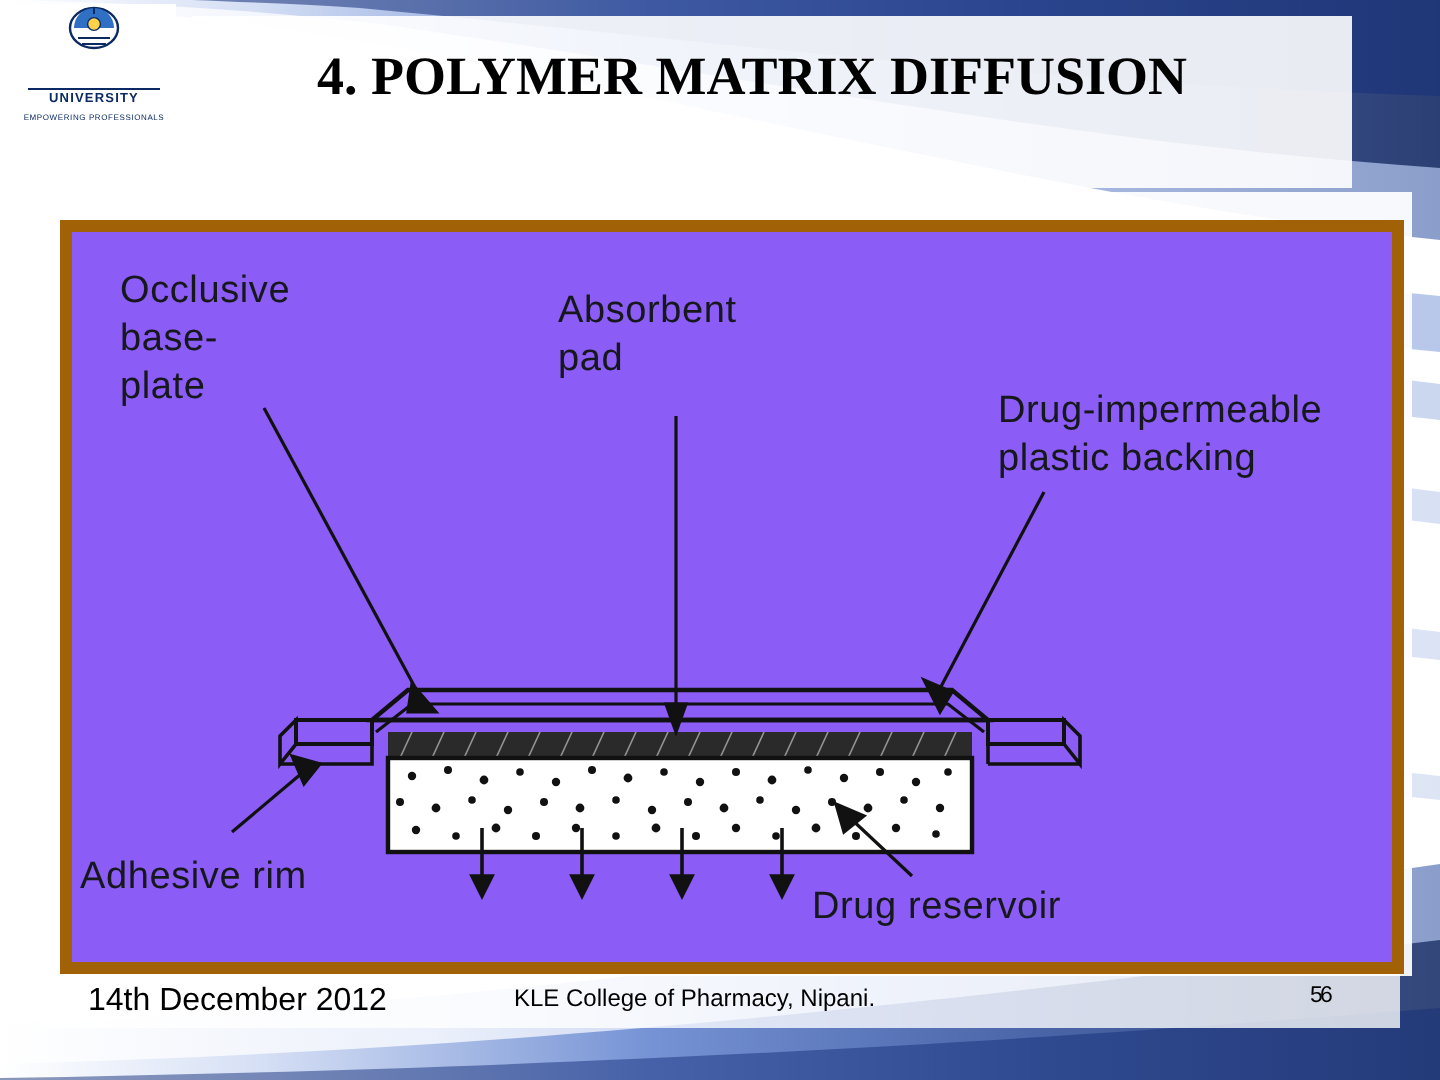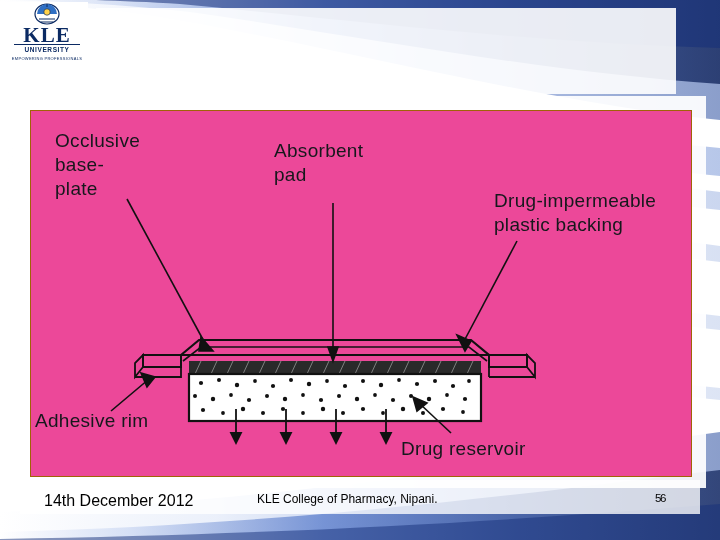--- a/index.html
+++ b/index.html
@@ -97,42 +97,42 @@
     color: #000000;
   }
 
   
   .figure-panel {
     position: absolute;
     left: 30px;
     top: 110px;
     width: 660px;
     height: 365px;
-    background: #ec4899;
-    border: 1px solid #a16207;
+    background: #8b5cf6;
+    border: 6px solid #a16207;
   }
   .fig-svg {
     position: absolute;
     left: 0; top: 0;
     width: 660px;
     height: 365px;
   }
   .fig-label {
     position: absolute;
     font-family: "Liberation Sans", sans-serif;
     font-size: 19px;
     line-height: 24px;
     color: #16181c;
     letter-spacing: 0.3px;
     white-space: pre-line;
   }
   .lbl-occlusive { left: 24px; top: 18px; }
   .lbl-absorbent { left: 243px; top: 28px; }
   .lbl-backing   { left: 463px; top: 78px; }
-  .lbl-adhesive  { left: 4px;  top: 298px; }
+  .lbl-adhesive  { left: 4px;  top: 311px; }
   .lbl-reservoir { left: 370px; top: 326px; }
 
   
   .footer-date {
     position: absolute;
     left: 44px;
     top: 492px;
     font-size: 16px;
     color: #000000;
   }
@@ -200,27 +200,27 @@
   </svg>
 
   <div class="logo-box">
     <svg class="logo-emblem" viewBox="0 0 28 24">
       <ellipse cx="14" cy="11" rx="12" ry="10" fill="#ffffff" stroke="#0b2a63" stroke-width="1.2"></ellipse>
       <path d="M4,11 a10,10 0 0 1 20,0 z" fill="#2f6fc4"></path>
       <circle cx="14" cy="9" r="3.2" fill="#ffd24a" stroke="#0b2a63" stroke-width="0.7"></circle>
       <path d="M6,16 L22,16 M8,19 L20,19" stroke="#0b2a63" stroke-width="1"></path>
       <path d="M14,1 L14,4" stroke="#0b2a63" stroke-width="1"></path>
     </svg>
-    <div class="logo-kle">KLE</div>
     <div class="logo-rule"></div>
     <div class="logo-univ">UNIVERSITY</div>
     <div class="logo-tag">EMPOWERING PROFESSIONALS</div>
   </div>
 
   <div class="title">
+    <div>4. POLYMER MATRIX DIFFUSION</div>
   </div>
 
   <div class="figure-panel">
 
     <svg class="fig-svg" viewBox="0 0 660 365">
 
       <path d="M150,244 L168,229 L440,229 L458,244 Z" fill="none" stroke="#111111" stroke-width="2.2"></path>
       <line x1="150" y1="244" x2="458" y2="244" stroke="#111111" stroke-width="2.2"></line>
 
       <path d="M152,250 L170,236 L438,236 L456,250" fill="none" stroke="#111111" stroke-width="1.6"></path>

